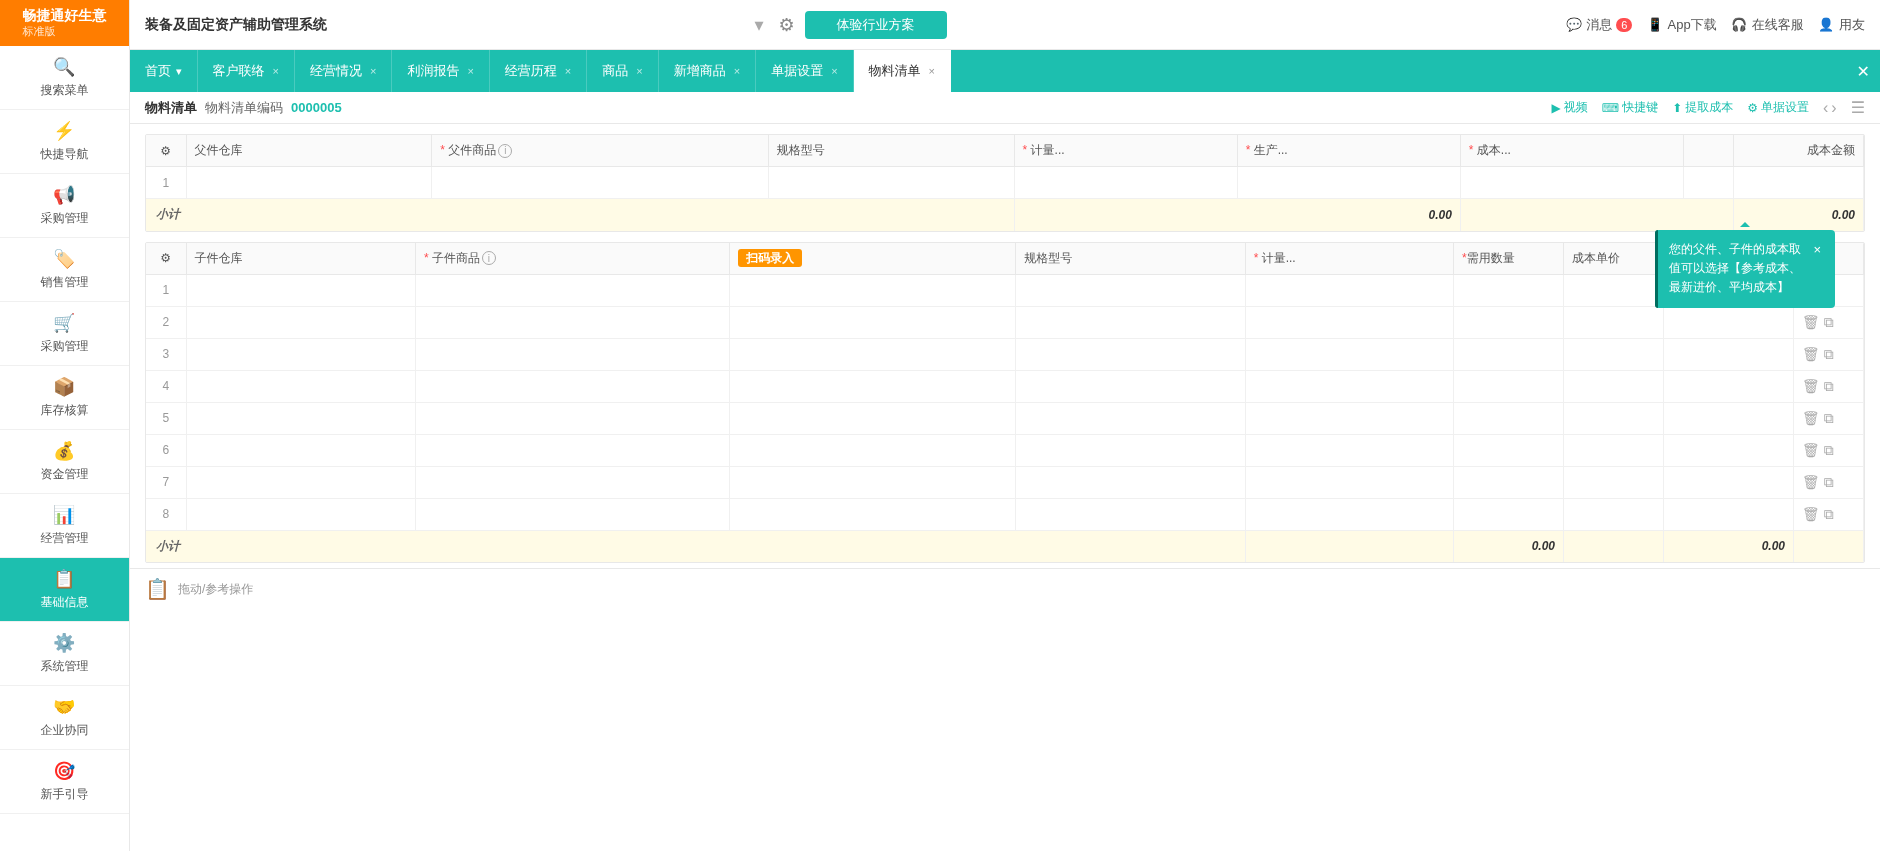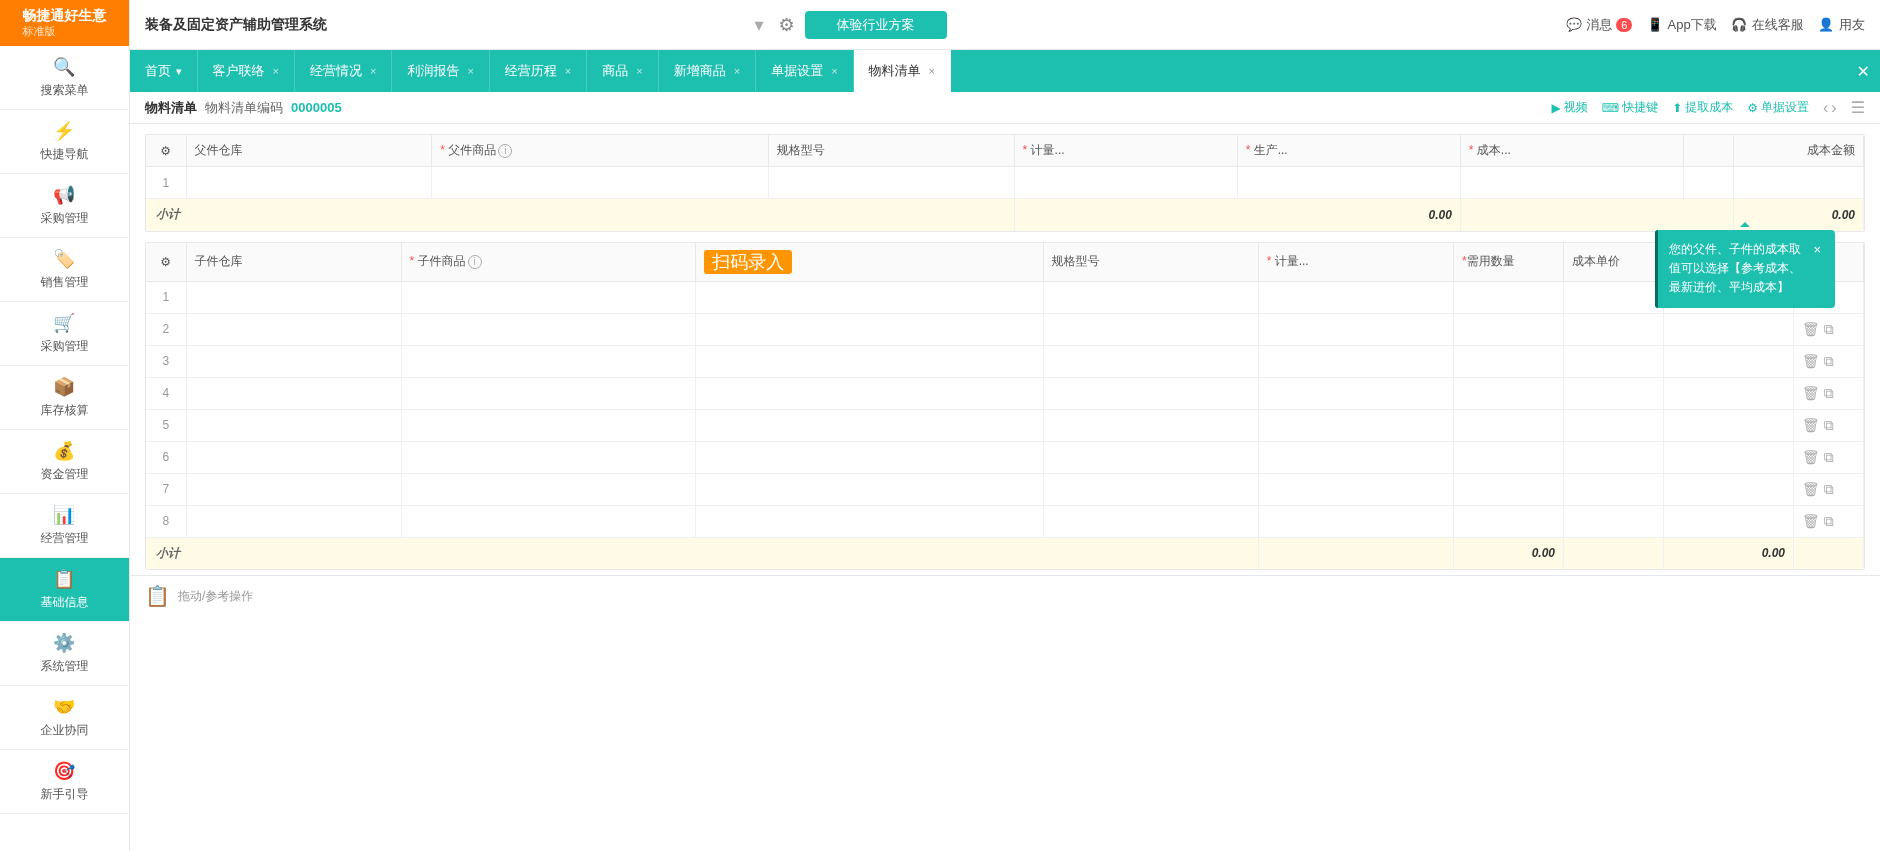--- a/index.html
+++ b/index.html
@@ -46,21 +46,21 @@
     table { width: 100%; border-collapse: collapse; font-size: 12px; }
     table th { background: #fafafa; border-bottom: 1px solid #e8e8e8; border-right: 1px solid #e8e8e8; padding: 7px 8px; color: #555; font-weight: normal; text-align: left; white-space: nowrap; }
     table td { border-bottom: 1px solid #f0f0f0; border-right: 1px solid #f0f0f0; padding: 6px 8px; color: #333; height: 32px; }
     table tr:last-child td { border-bottom: none; font-style: italic; }
     .th-gear { width: 30px; text-align: center; }
     .col-num { width: 40px; color: #999; text-align: center; }
     .required { color: #ff4d4f; }
     .subtotal-row td { background: #fffbe6; font-weight: bold; }
 
     
-    .scan-btn { background: #ff9500; color: white; padding: 2px 8px; border-radius: 3px; font-size: 18px; cursor: pointer; }
+    .scan-btn { background: #ff9500; color: white; padding: 2px 8px; border-radius: 3px; font-size: 12px; cursor: pointer; font-weight: bold; }
 
     
     .action-icons { display: flex; gap: 4px; align-items: center; }
     .act-icon { font-size: 14px; color: #aaa; cursor: pointer; }
 
     
     .tooltip-box { 
       position: absolute; 
       top: 135px; 
       right: 40px; 

